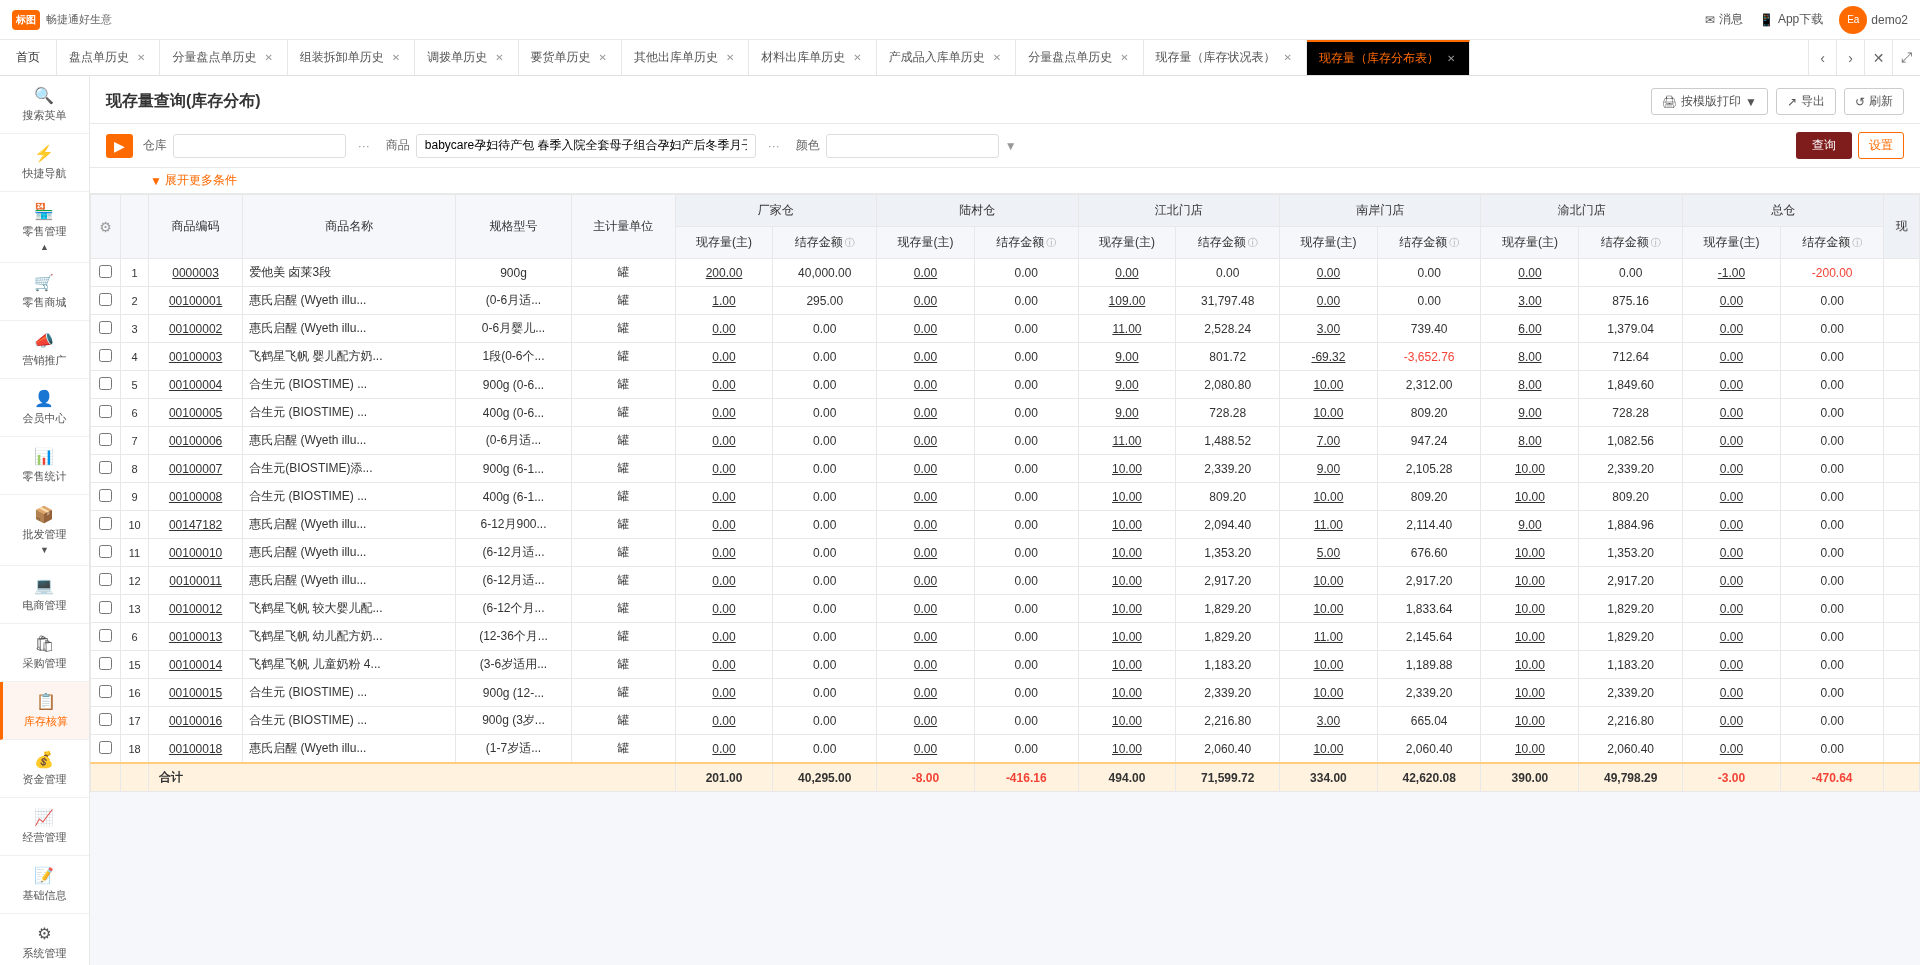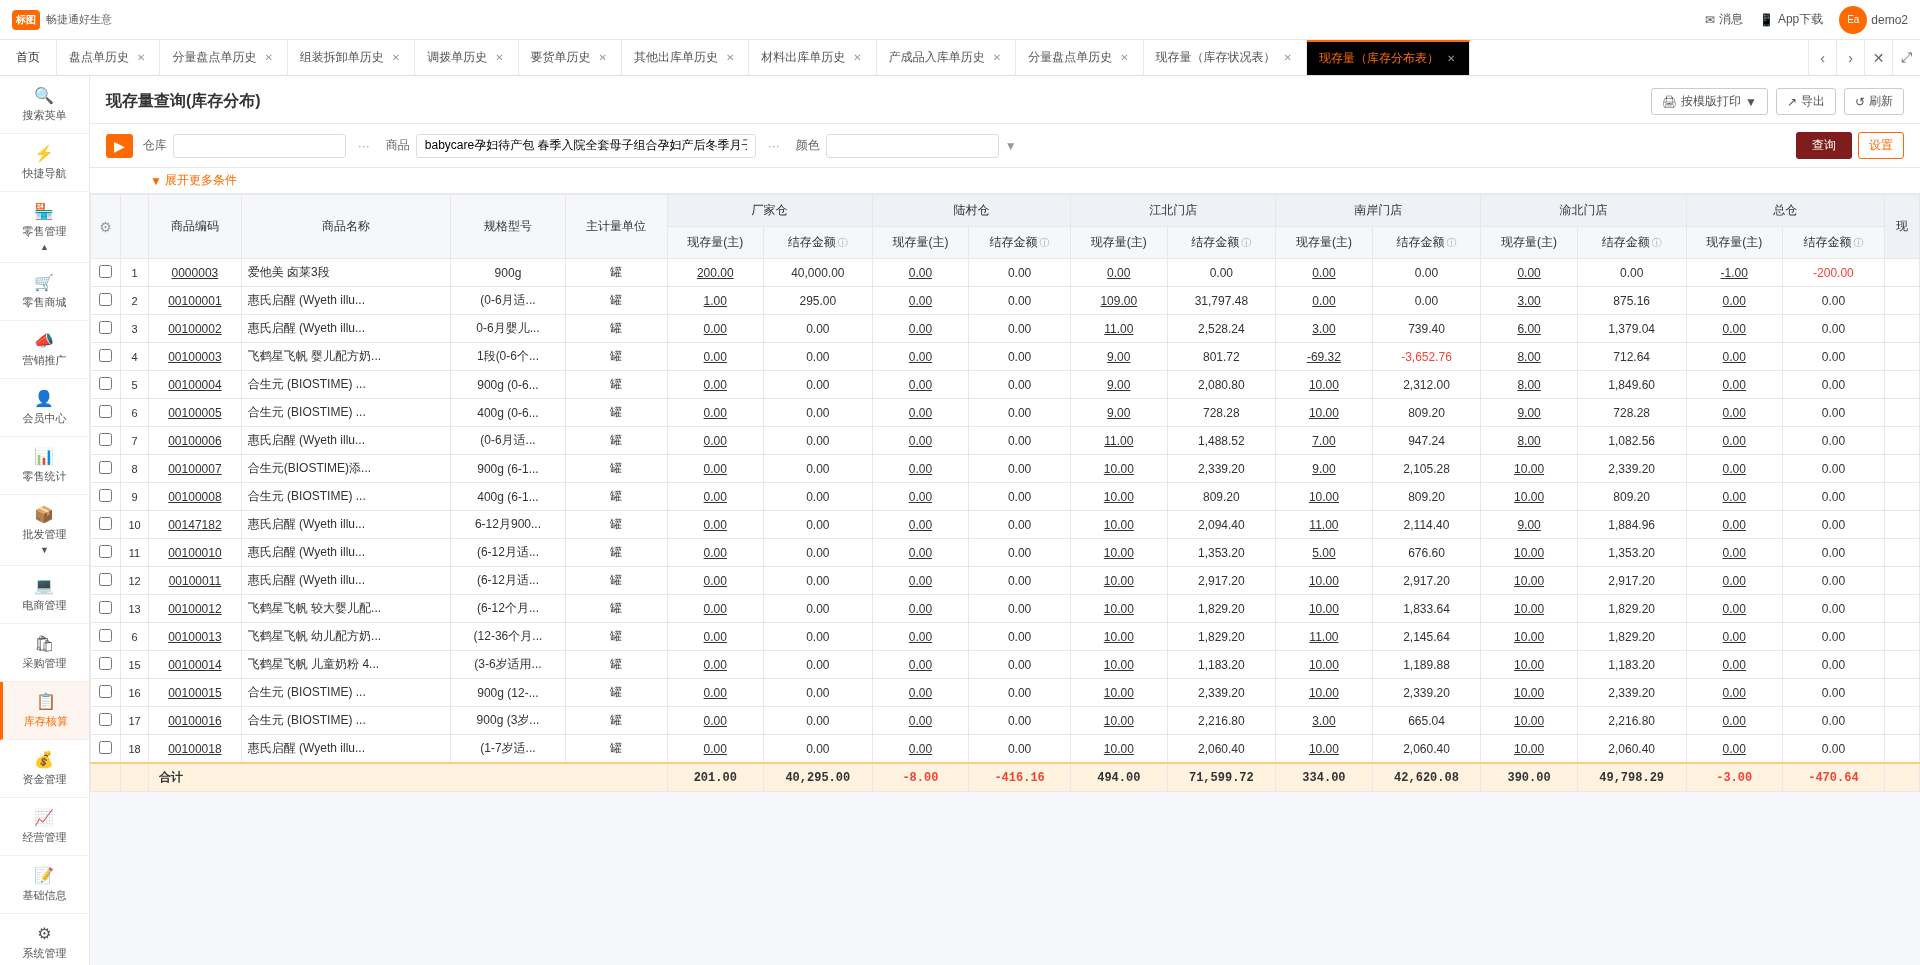--- a/index.html
+++ b/index.html
@@ -53,21 +53,21 @@
     .settings-btn { border: 1px solid #ff6a00; color: #ff6a00; background: #fff; border-radius: 3px; padding: 4px 10px; font-size: 12px; cursor: pointer; }
     .orange-arrow { background: #ff6a00; color: #fff; border: none; border-radius: 3px; padding: 4px 8px; cursor: pointer; font-size: 14px; }
     .ellipsis-btn { color: #999; cursor: pointer; padding: 2px 6px; }
 
     
     .table-wrapper { flex: 1; overflow: auto; padding: 0; }
     .data-table { width: 100%; border-collapse: collapse; background: #fff; font-size: 12px; }
     .data-table th { background: #f5f7fa; border: 1px solid #e8e8e8; padding: 7px 6px; text-align: center; font-weight: 500; color: #333; white-space: nowrap; position: sticky; top: 0; z-index: 2; }
     .data-table th.group-header { background: #eef2f7; }
     .data-table td { border: 1px solid #e8e8e8; padding: 5px 6px; text-align: center; white-space: nowrap; color: #333; }
-    .data-table tr.summary-row td { background: #fff3e0; font-weight: bold; border-top: 2px solid #ffcc80; font-family: Liberation Mono, monospace; }
+    .data-table tr.summary-row td { background: #fff3e0; font-weight: bold; border-top: 2px solid #ffcc80; }
     .data-table td.red { color: #f44336; }
     .data-table td.link { text-decoration: underline; cursor: pointer; color: #333; }
     .settings-icon { color: #999; font-size: 14px; cursor: pointer; }
     .info-icon { color: #aaa; font-size: 10px; cursor: pointer; margin-left: 2px; }
     .num-cell { text-align: right; padding-right: 8px; }
     .row-num { color: #999; font-size: 11px; }
   </style>
 </head>
 <body>
 

